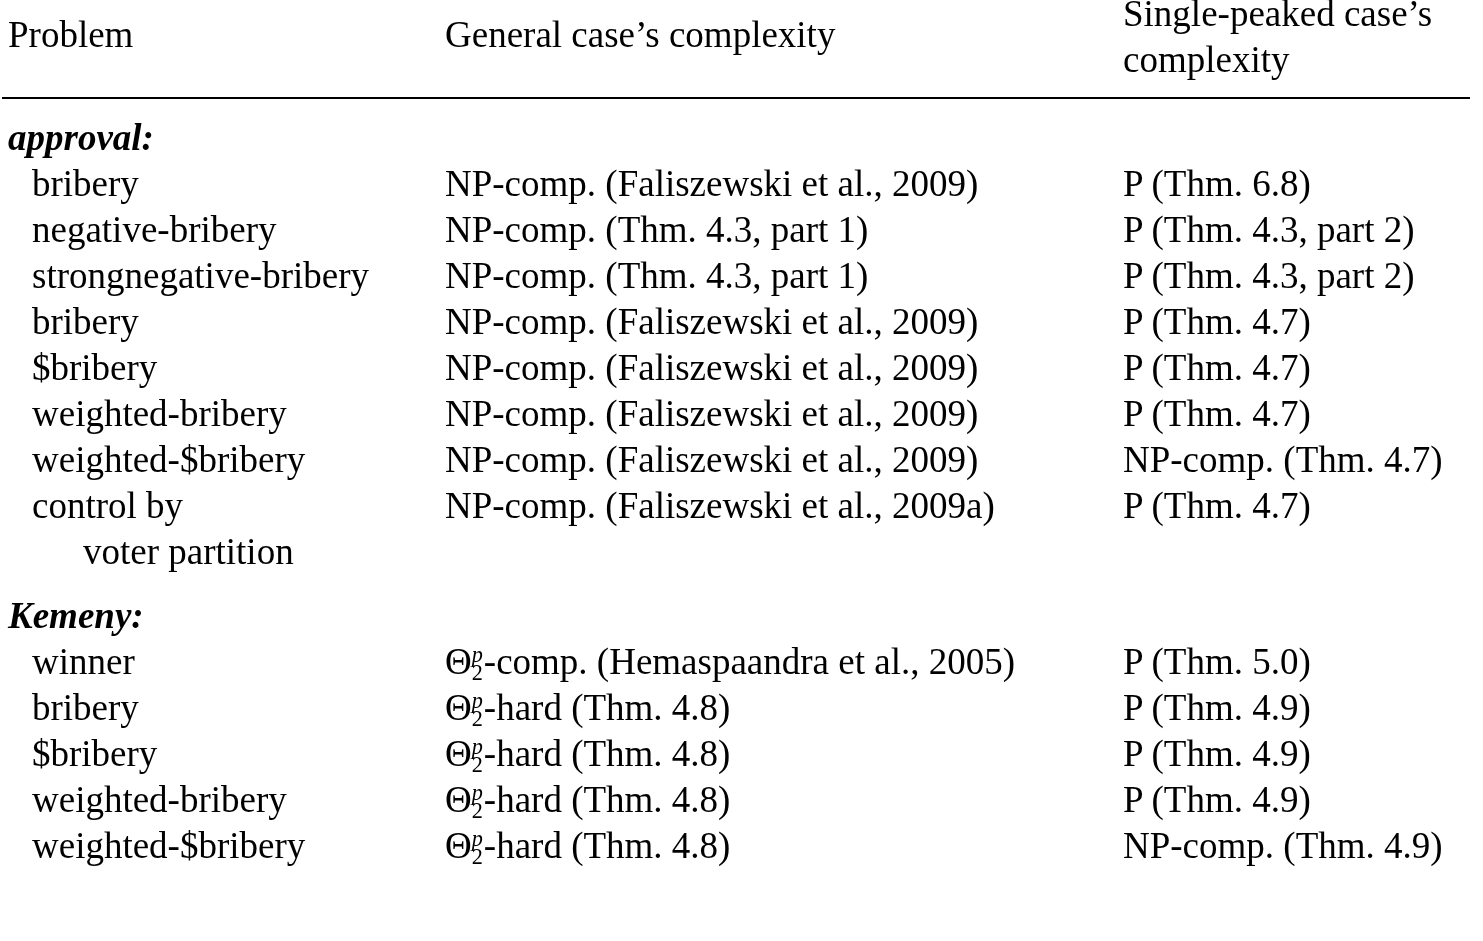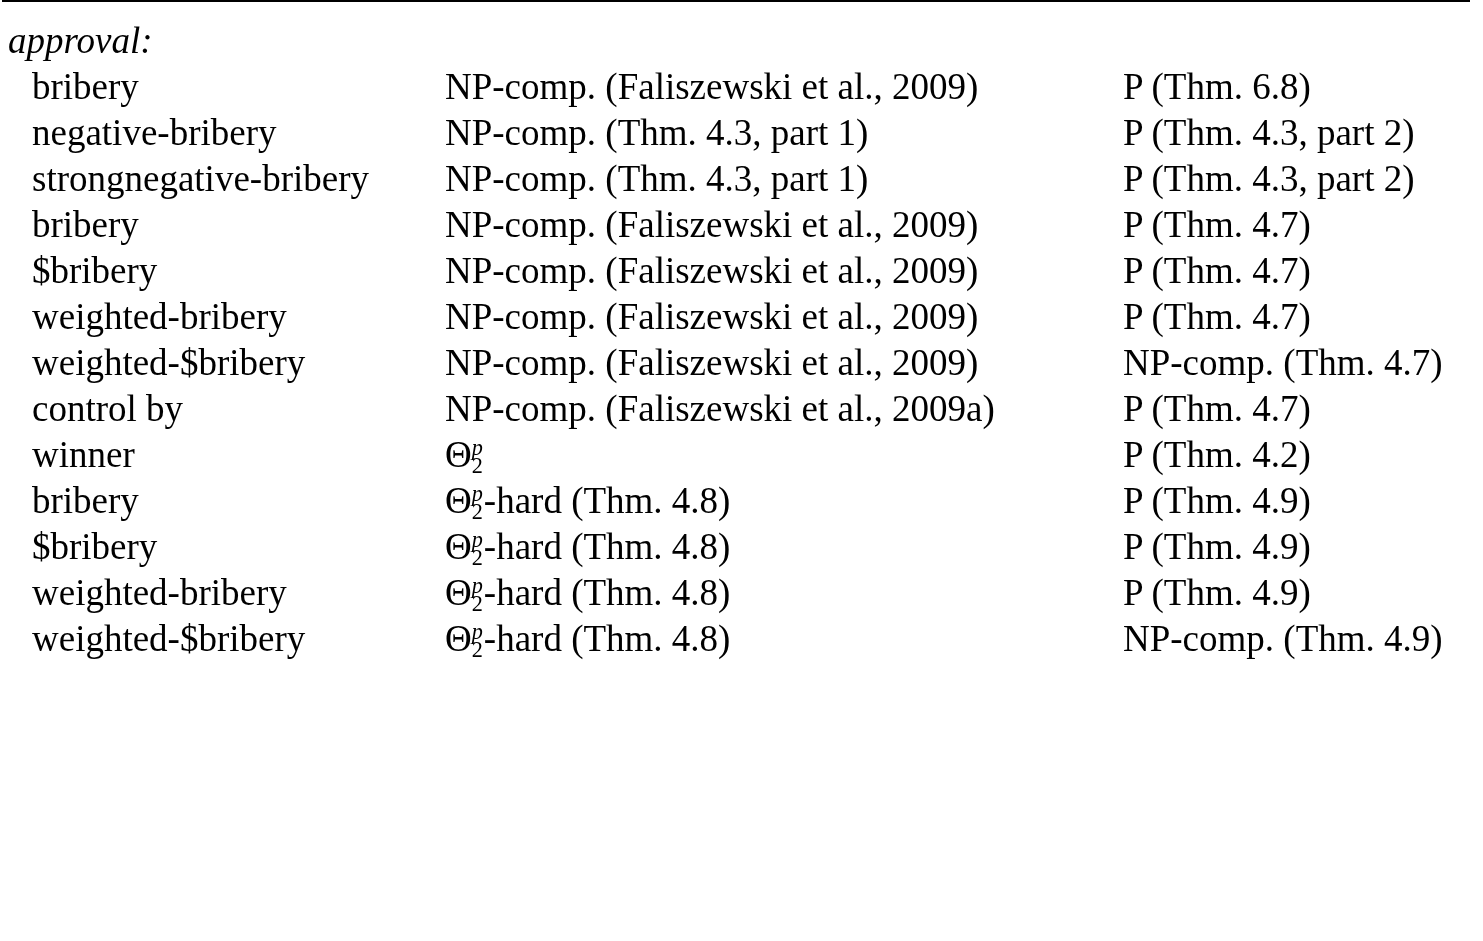--- a/index.html
+++ b/index.html
@@ -44,20 +44,21 @@
   .tbody {
     display: grid;
     grid-template-columns: 437px 678px 1fr;
     line-height: 46px;
     white-space: nowrap;
   }
   .section-label {
     grid-column: 1 / -1;
     font-style: italic;
     margin-top: 18px;
+    font-weight: bold;
   }
   .section-label.first { margin-top: 16px; }
   .row { display: contents; }
   .cell { white-space: nowrap; }
   .cell.problem { padding-left: 24px; }
   .problem-line2 { padding-left: 51px; }
   
   .supsub {
     display: inline-flex;
     flex-direction: column;
@@ -68,20 +69,28 @@
     margin-right: 1px;
   }
   .supsub .sup { display: block; font-style: italic; }
   .supsub .sub { display: block; }
 </style>
 </head>
 <body>
 
 <div class="page">
 
+  <div class="thead">
+    <div class="th-problem">Problem</div>
+    <div class="th-general">General case’s complexity</div>
+    <div class="th-single">
+      <div>Single-peaked case’s</div>
+      <div>complexity</div>
+    </div>
+  </div>
 
   <div class="rule"></div>
 
   <div class="tbody">
 
     <div class="section-label first">approval:</div>
 
     <div class="row">
       <div class="cell problem">bribery</div>
       <div class="cell">NP-comp. (Faliszewski et al., 2009)</div>
@@ -115,33 +124,35 @@
       <div class="cell">P (Thm. 4.7)</div>
     </div>
     <div class="row">
       <div class="cell problem">weighted-$bribery</div>
       <div class="cell">NP-comp. (Faliszewski et al., 2009)</div>
       <div class="cell">NP-comp. (Thm. 4.7)</div>
     </div>
     <div class="row">
       <div class="cell problem">
         <div>control by</div>
+        <div class="problem-line2">voter partition</div>
       </div>
       <div class="cell">NP-comp. (Faliszewski et al., 2009a)</div>
       <div class="cell">P (Thm. 4.7)</div>
     </div>
 
+    <div class="section-label">Kemeny:</div>
 
     <div class="row">
       <div class="cell problem">winner</div>
       <div class="cell"><span>Θ</span><span class="supsub">
             <span class="sup">p</span>
             <span class="sub">2</span>
-          </span></div>
-      <div class="cell">P (Thm. 4.2)</div>
+          </span><span>-comp. (Hemaspaandra et al., 2005)</span></div>
+      <div class="cell">P (Thm. 5.0)</div>
     </div>
     <div class="row">
       <div class="cell problem">bribery</div>
       <div class="cell"><span>Θ</span><span class="supsub">
             <span class="sup">p</span>
             <span class="sub">2</span>
           </span><span>-hard (Thm. 4.8)</span></div>
       <div class="cell">P (Thm. 4.9)</div>
     </div>
     <div class="row">

